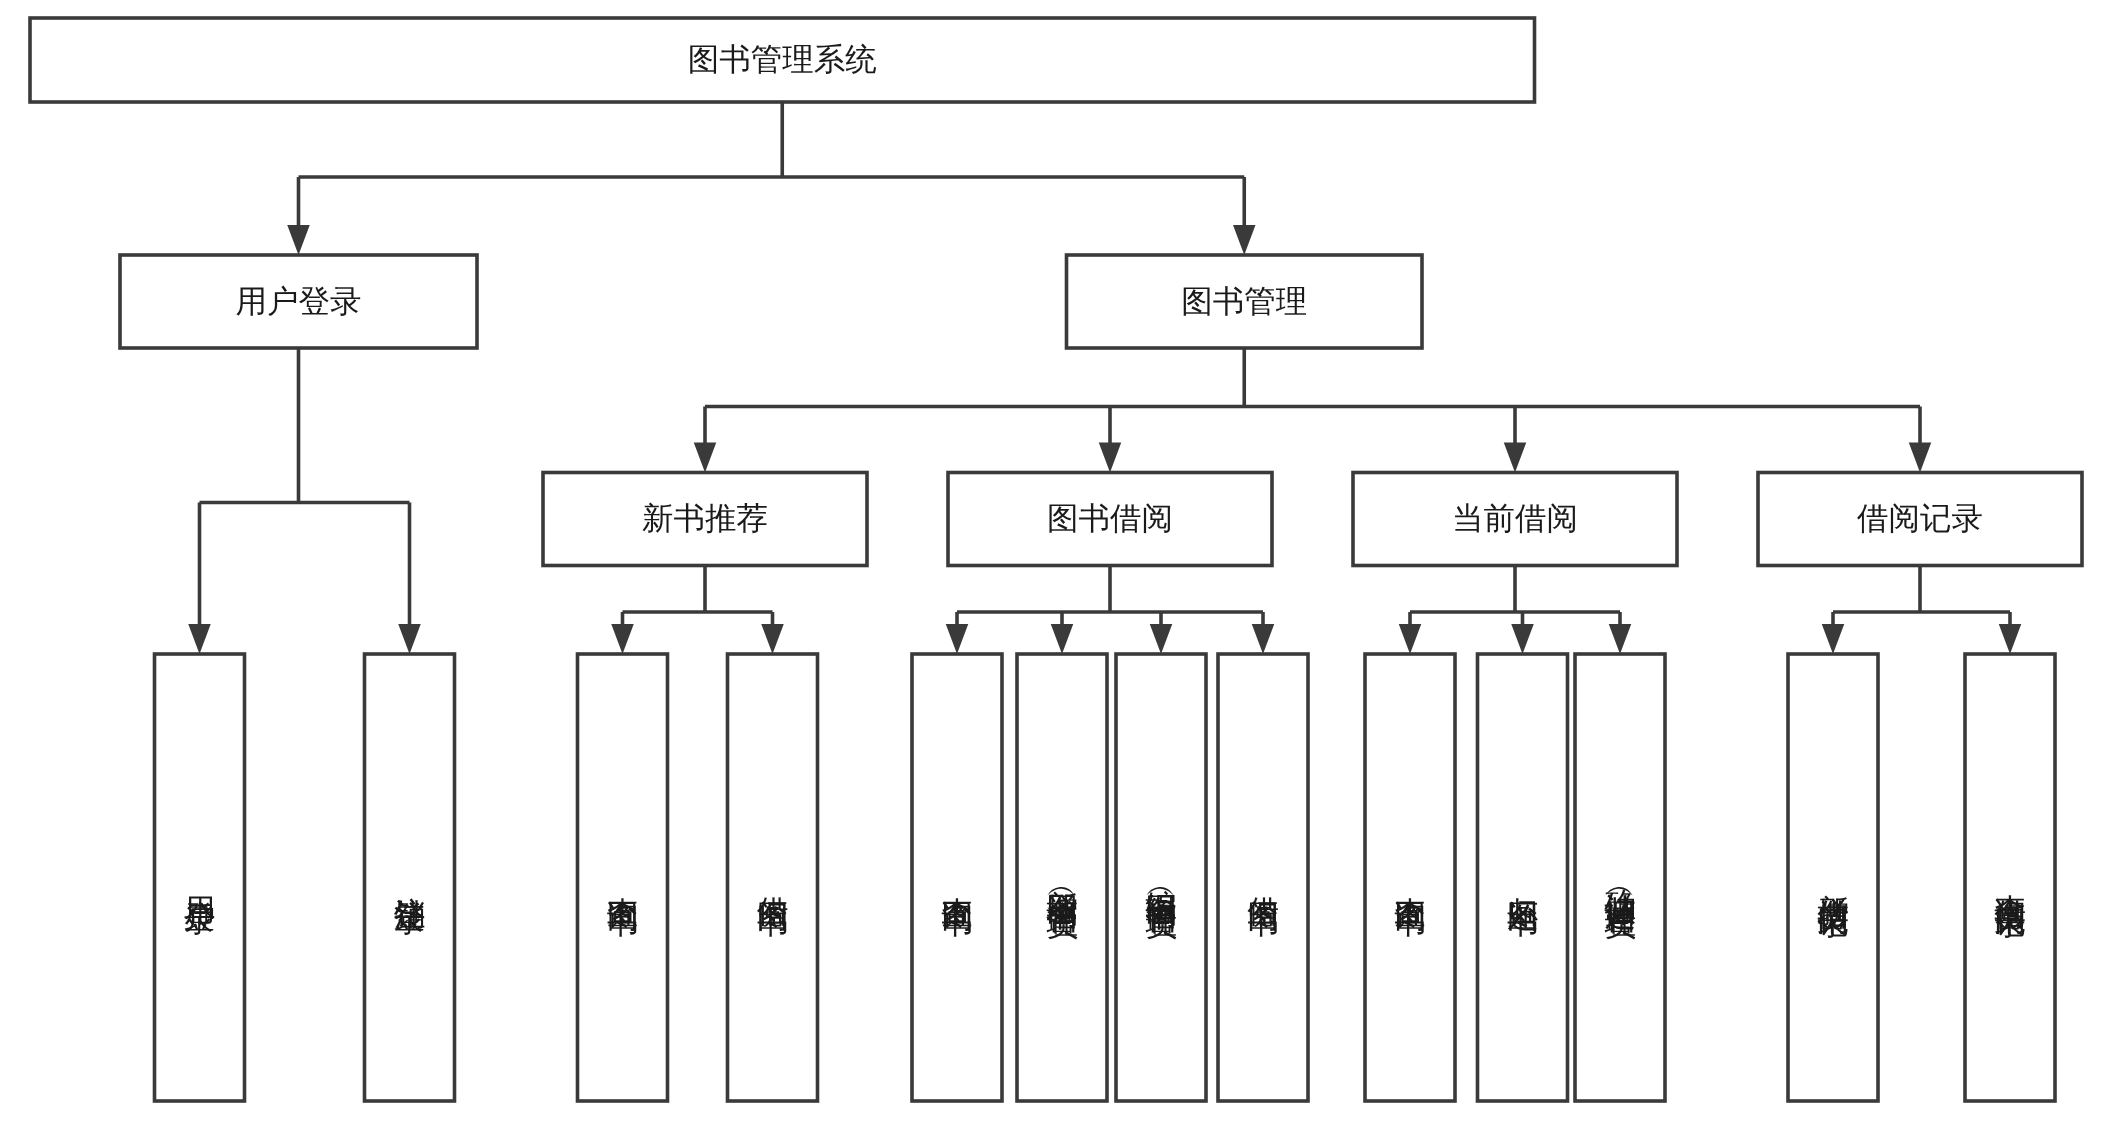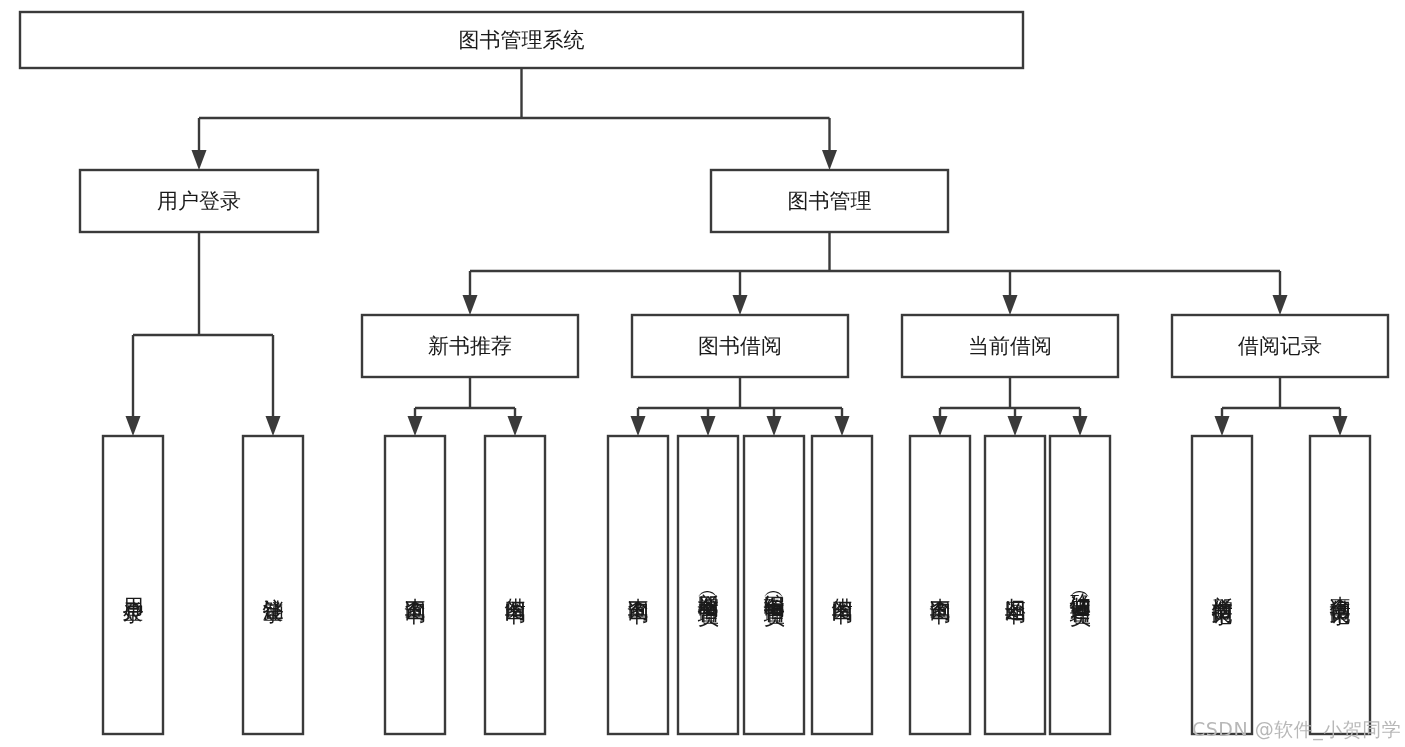--- a/index.html
+++ b/index.html
@@ -179,15 +179,14 @@
       <div class="leaf-label" style="left: 678px; top: 436px; width: 60px; height: 298px;">新增图书（管理员）</div>
       <div class="leaf-label" style="left: 744px; top: 436px; width: 60px; height: 298px;">编辑图书（管理员）</div>
       <div class="leaf-label" style="left: 812px; top: 436px; width: 60px; height: 298px;">借阅图书</div>
       <div class="leaf-label" style="left: 910px; top: 436px; width: 60px; height: 298px;">查询图书</div>
       <div class="leaf-label" style="left: 985px; top: 436px; width: 60px; height: 298px;">归还图书</div>
       <div class="leaf-label" style="left: 1050px; top: 436px; width: 60px; height: 298px;">确认归还（管理员）</div>
       <div class="leaf-label" style="left: 1192px; top: 436px; width: 60px; height: 298px;">新增借阅记录</div>
       <div class="leaf-label" style="left: 1310px; top: 436px; width: 60px; height: 298px;">查询借阅记录</div>
     </div>
 
-  <div class="watermark" style="left: 1192px; top: 717px;">CSDN @软件_小贺同学</div>
 
 </div>
 
 </body></html>

